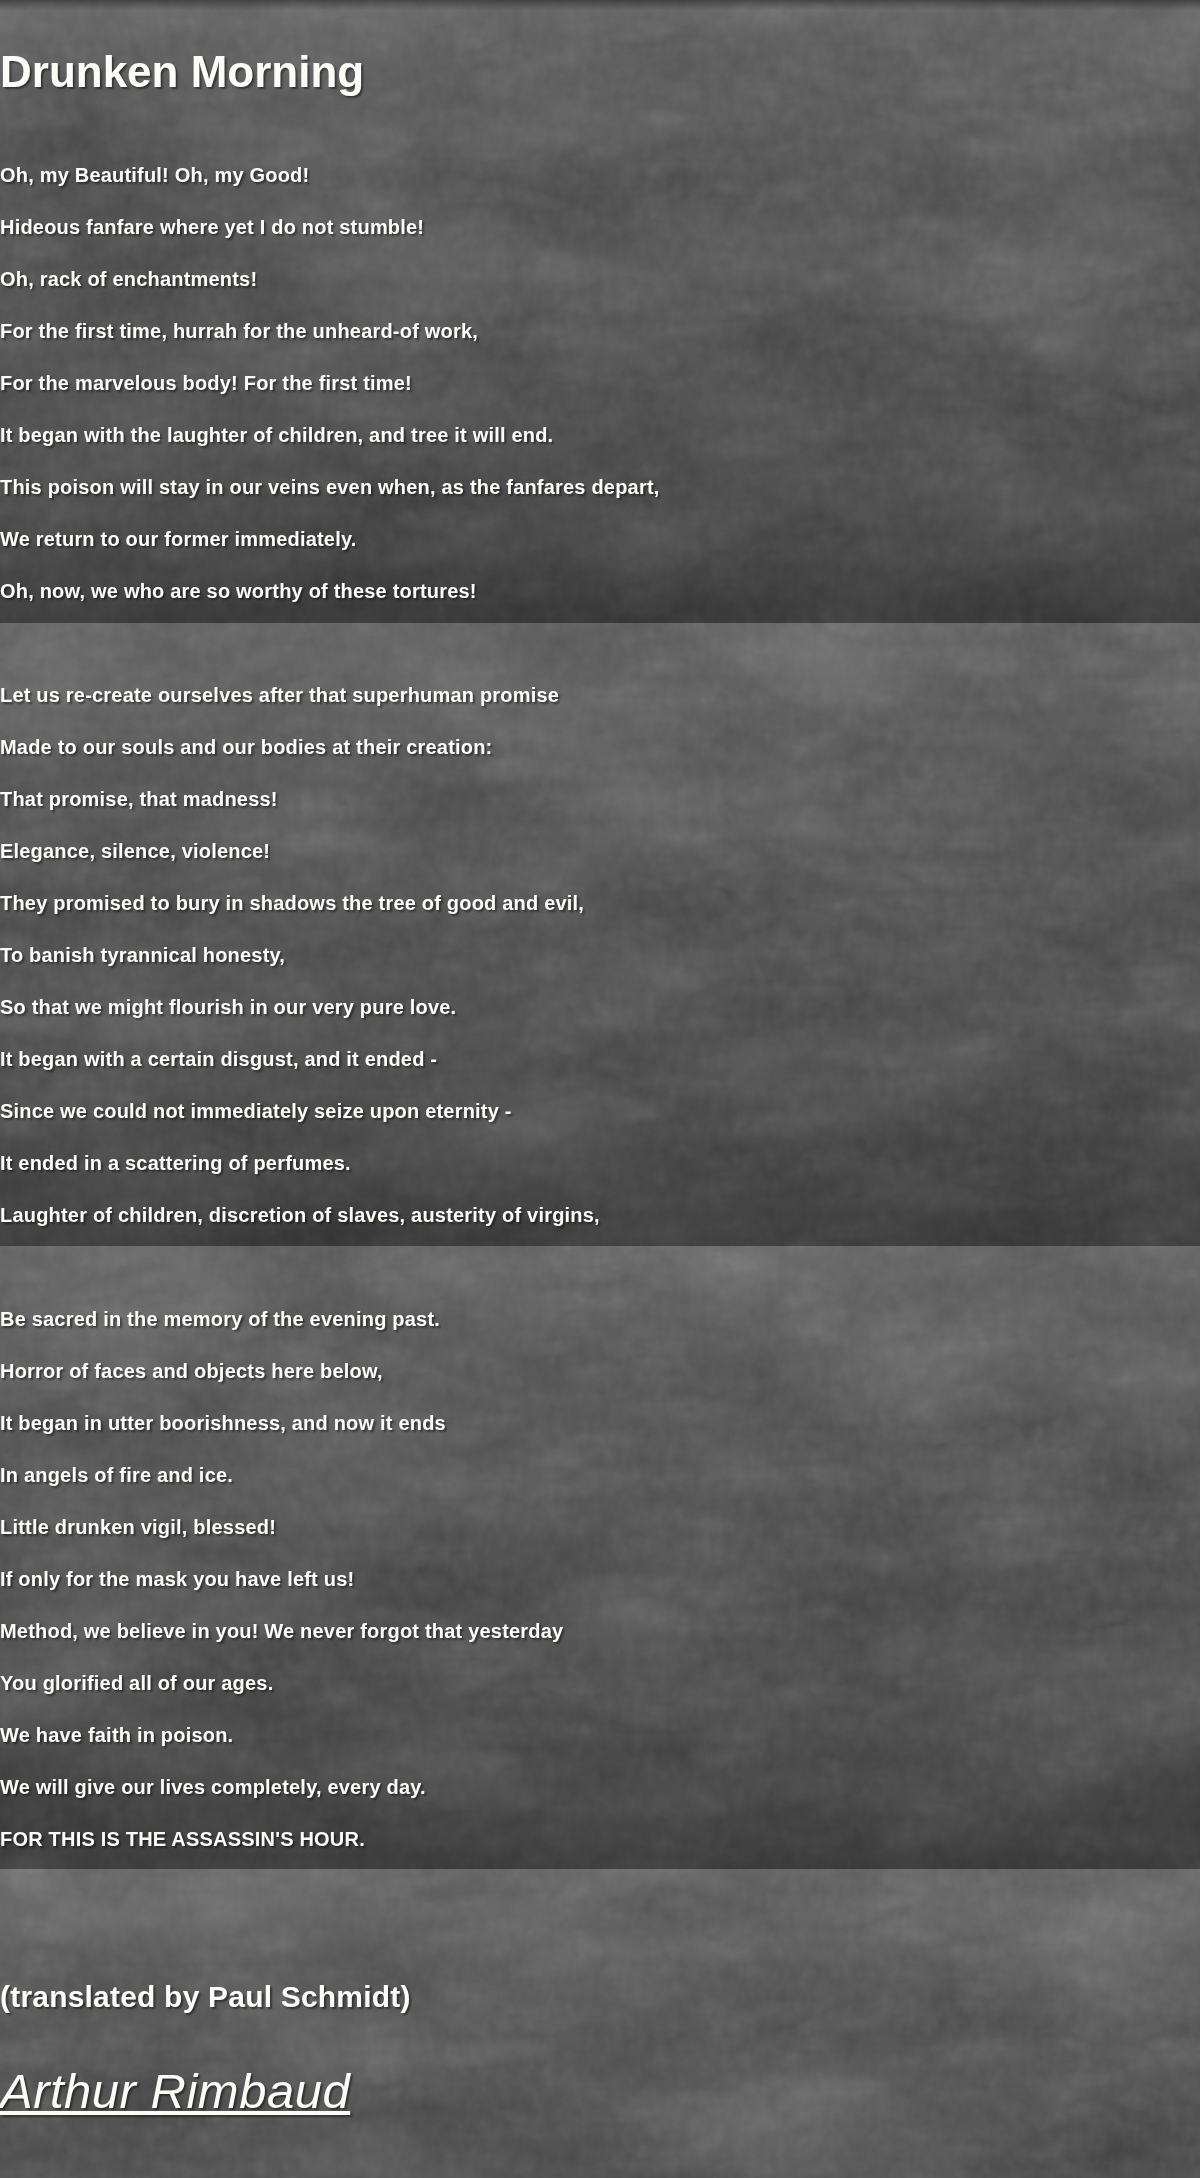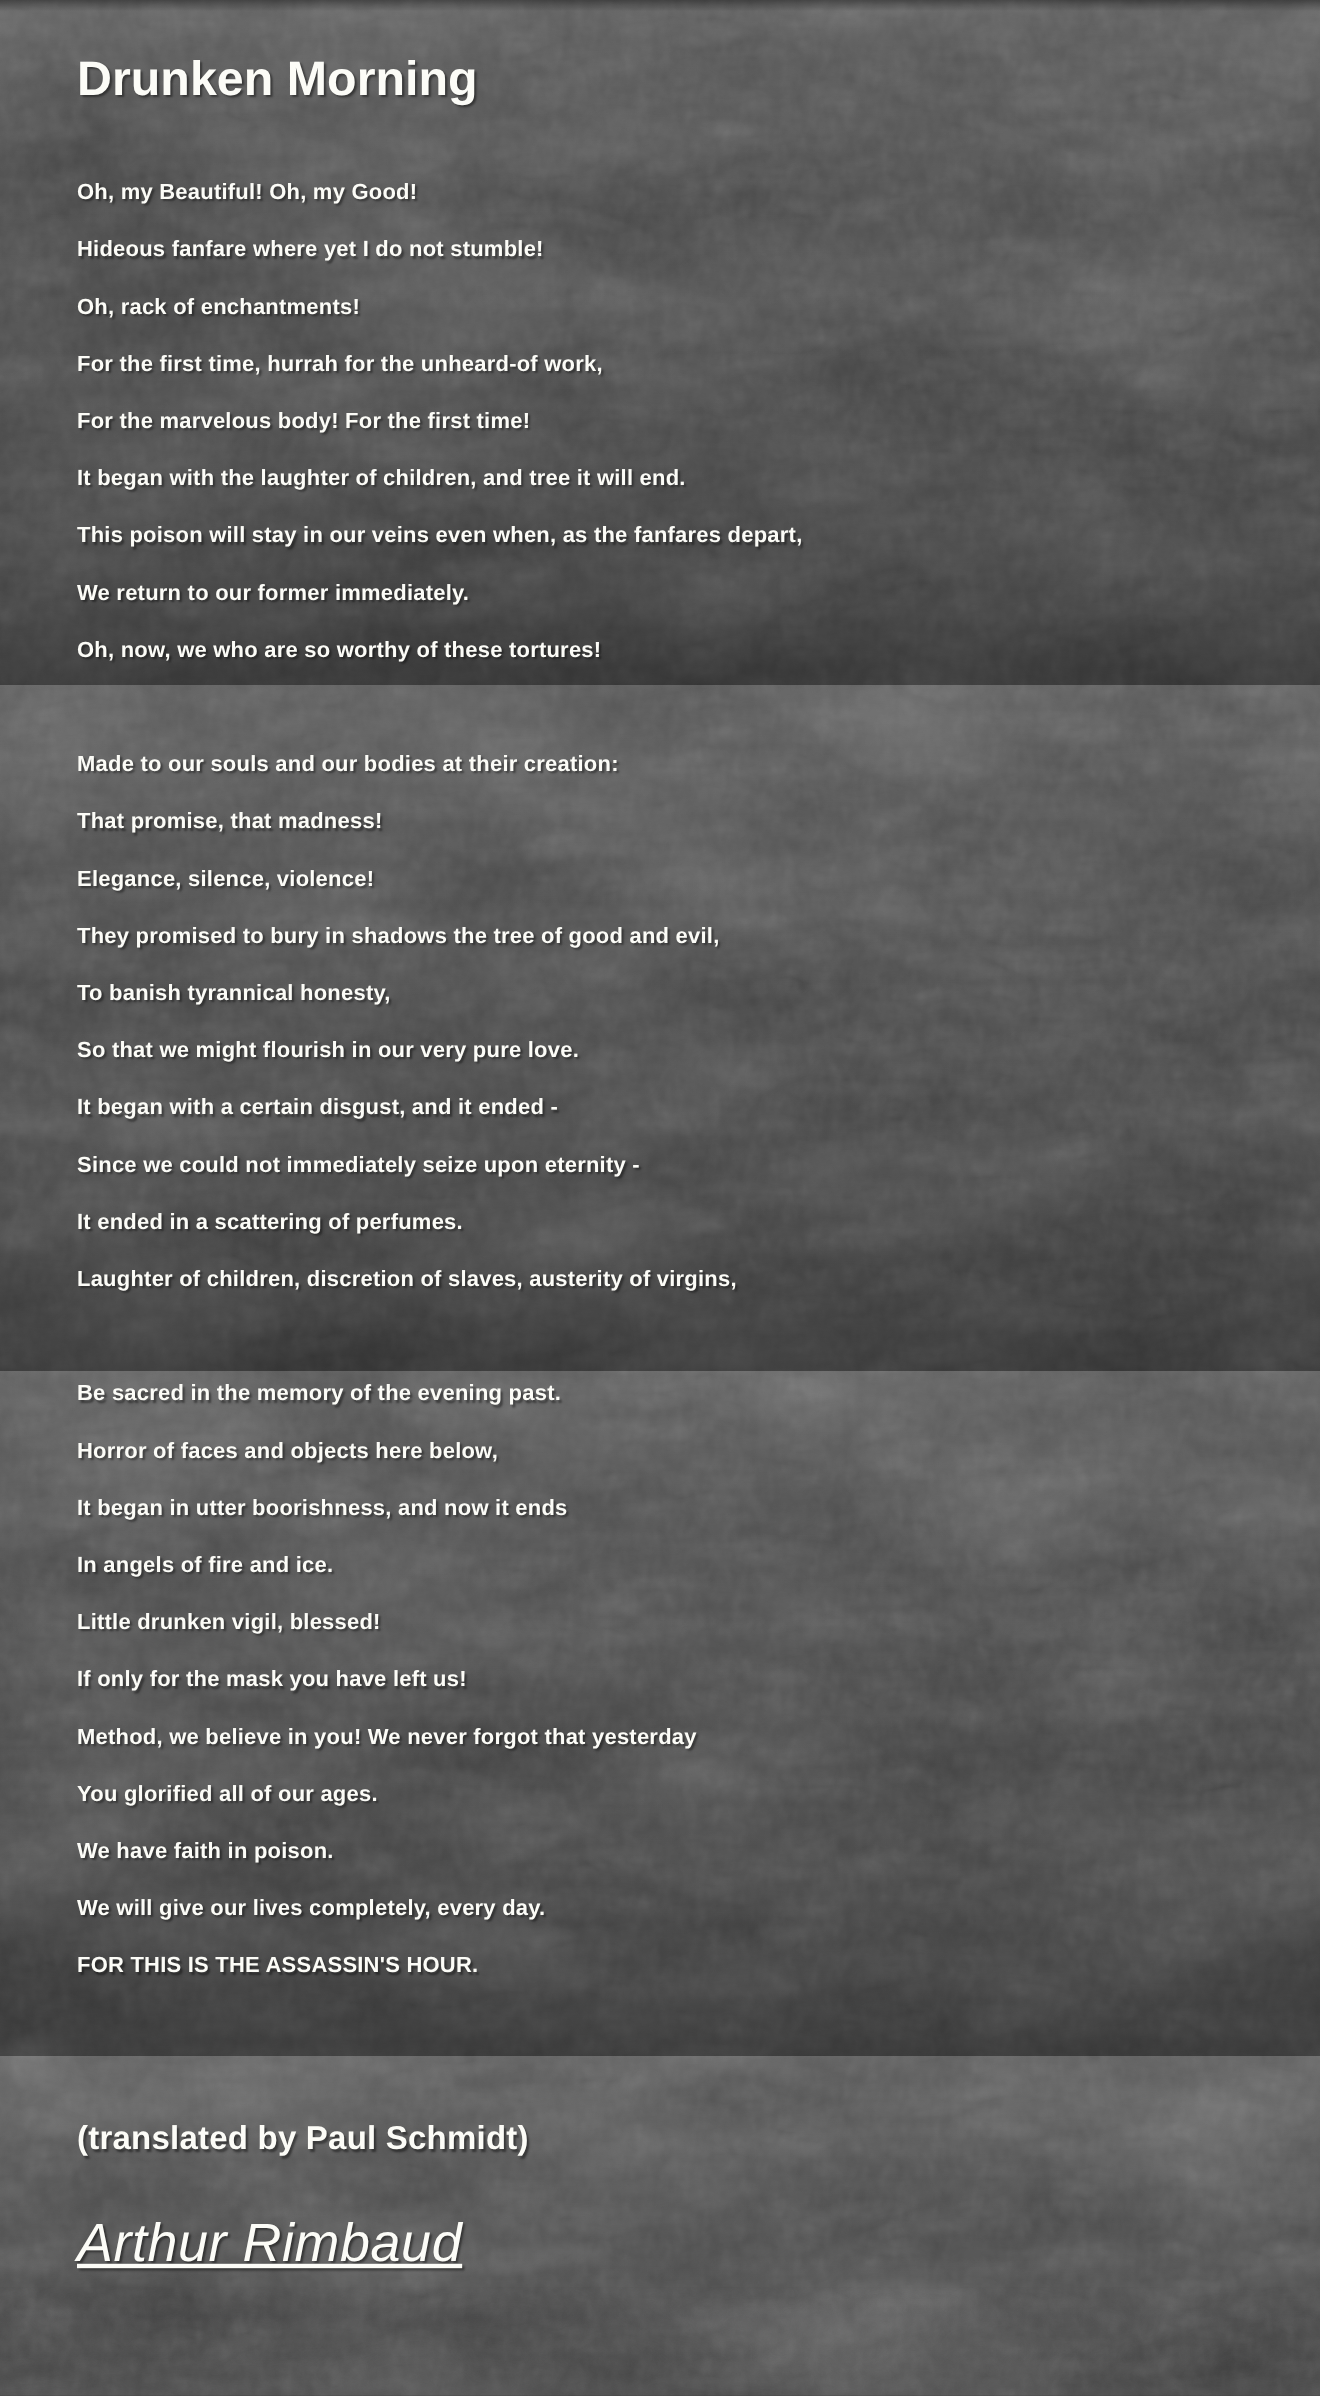--- a/index.html
+++ b/index.html
@@ -44,21 +44,20 @@
         rgba(0,0,0,0.14) 540px,
         rgba(0,0,0,0.26) 600px,
         rgba(0,0,0,0.30) 623px
       );
   }
   .content {
     position: absolute;
     left: 0; top: 0;
     width: 1130px;
     height: 1888px;
-    padding-left: 70px;
     color: var(--text-color, #fcfcf7);
     text-shadow: 2px 2px 2px rgba(0,0,0,0.45);
   }
   .title {
     margin: 38px 0 0 0;
     font-size: 44px;
     line-height: 68px;
     font-weight: bold;
     white-space: nowrap;
   }
@@ -128,20 +127,21 @@
         <p>Oh, rack of enchantments!</p>
         <p>For the first time, hurrah for the unheard-of work,</p>
         <p>For the marvelous body! For the first time!</p>
         <p>It began with the laughter of children, and tree it will end.</p>
         <p>This poison will stay in our veins even when, as the fanfares depart,</p>
         <p>We return to our former immediately.</p>
         <p>Oh, now, we who are so worthy of these tortures!</p>
       </section>
 
     <section class="stanza">
+        <p>Let us re-create ourselves after that superhuman promise</p>
         <p>Made to our souls and our bodies at their creation:</p>
         <p>That promise, that madness!</p>
         <p>Elegance, silence, violence!</p>
         <p>They promised to bury in shadows the tree of good and evil,</p>
         <p>To banish tyrannical honesty,</p>
         <p>So that we might flourish in our very pure love.</p>
         <p>It began with a certain disgust, and it ended -</p>
         <p>Since we could not immediately seize upon eternity -</p>
         <p>It ended in a scattering of perfumes.</p>
         <p>Laughter of children, discretion of slaves, austerity of virgins,</p>

